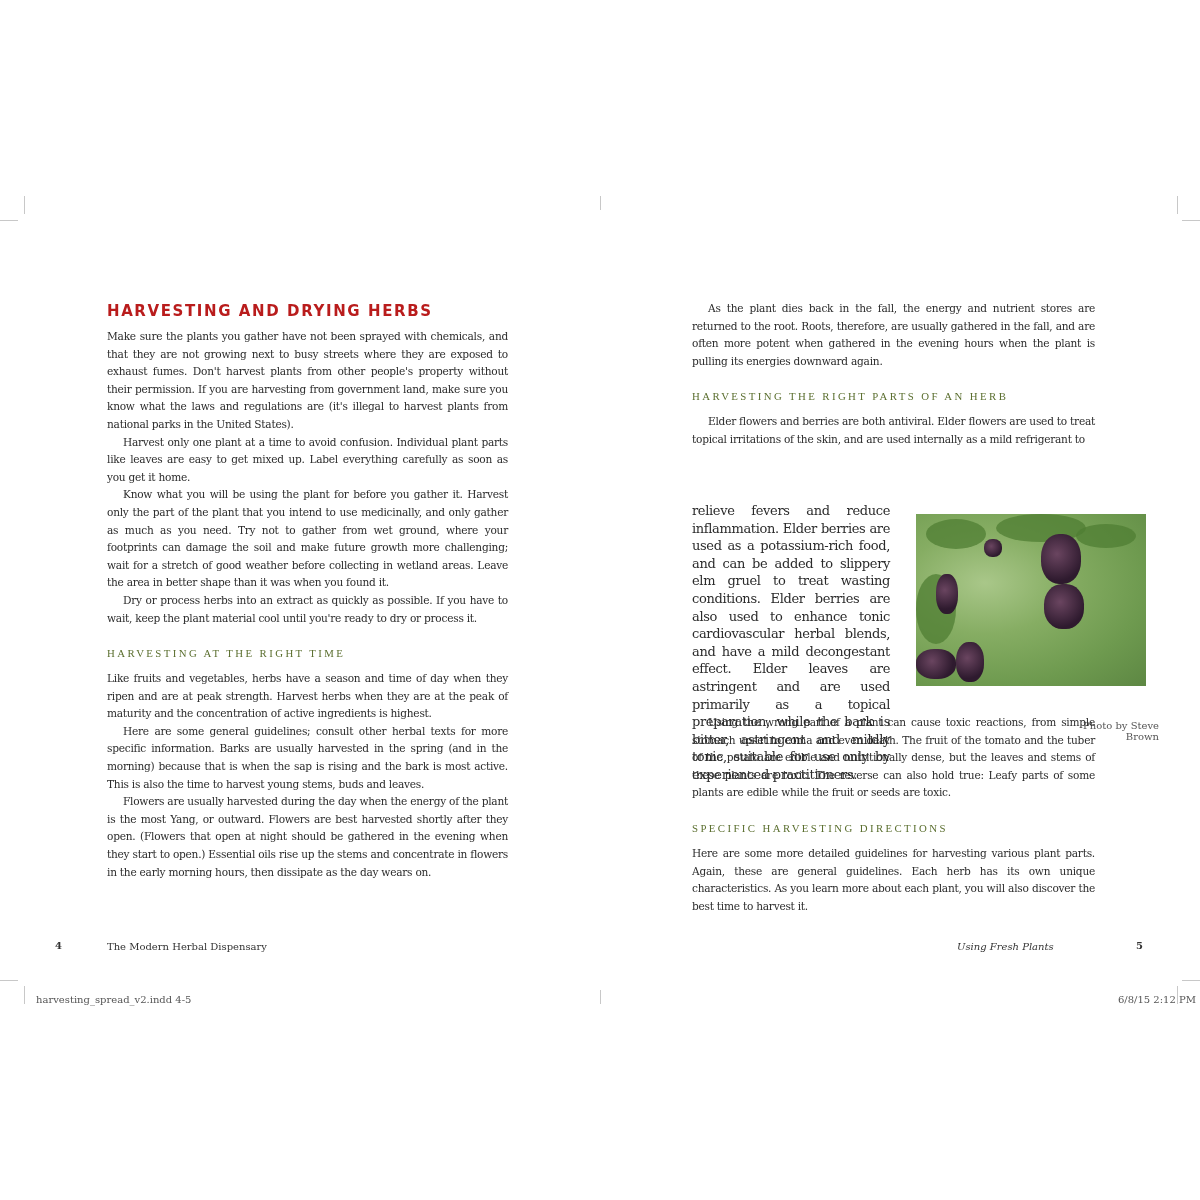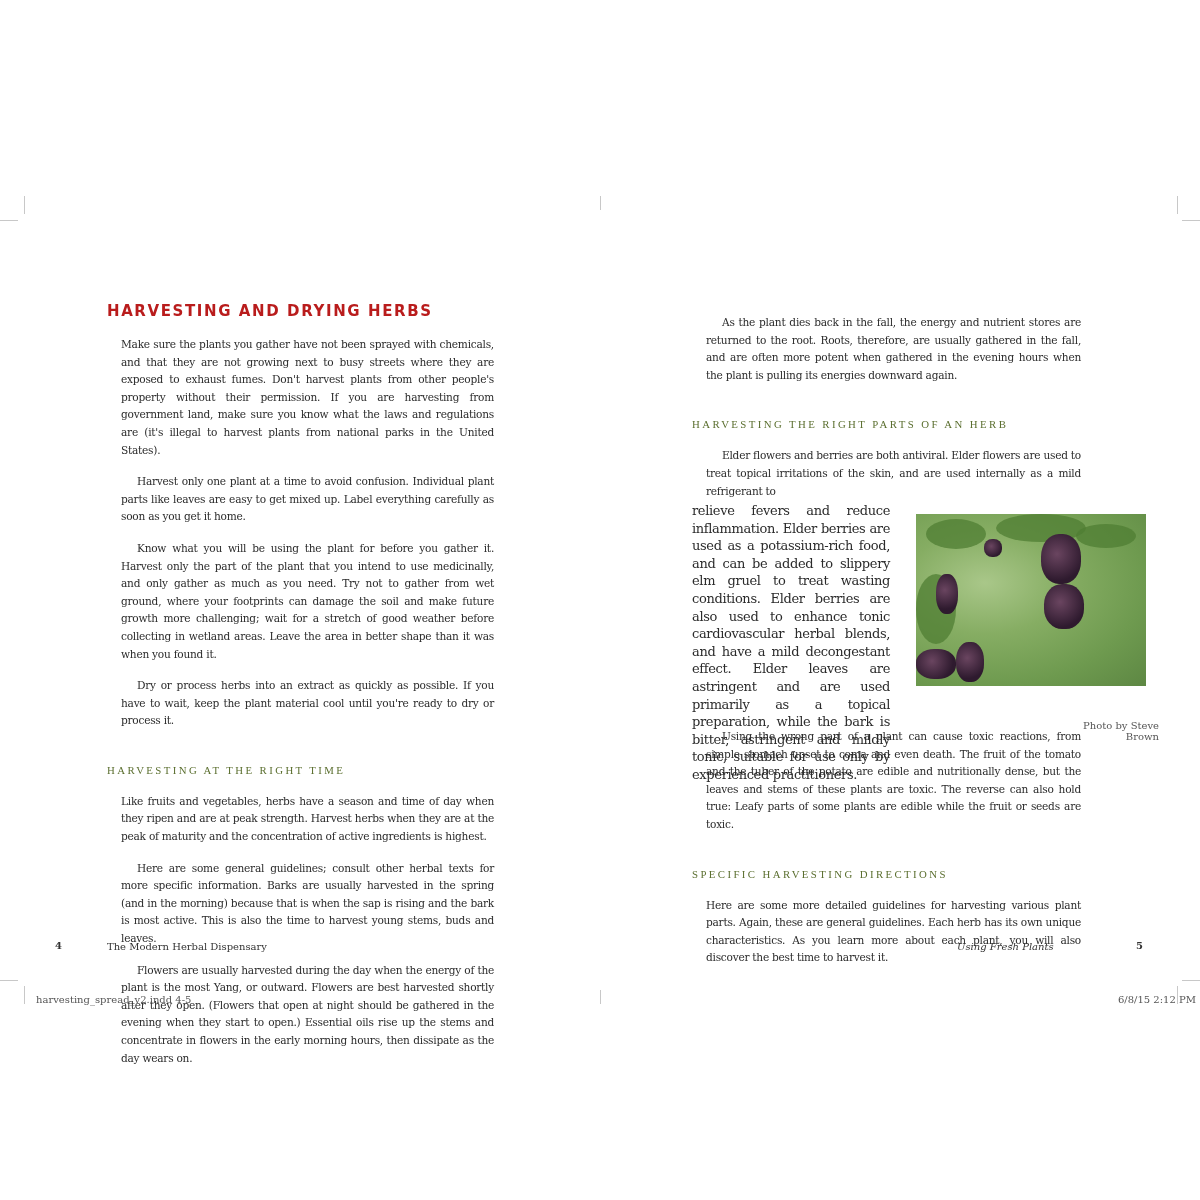--- a/index.html
+++ b/index.html
@@ -2,21 +2,21 @@
 <html><head>
 <meta charset="utf-8">
 <style>
   html, body { margin:0; padding:0; }
   body {
     width:1200px; height:1200px; background:#ffffff; position:relative; overflow:hidden;
     font-family:"DejaVu Serif", serif; color:#2b2b2b;
   }
   .crop { position:absolute; background:#c8c8c8; }
   .col { position:absolute; font-size:10.6px; line-height:17.6px; text-align:justify; letter-spacing:-0.25px; }
-  .col p { margin:14px; }
+  .col p { margin:0; }
   .col p.ind { text-indent:16px; }
   .h1 {
     font-family:"DejaVu Sans", sans-serif; font-weight:bold; color:#b91c1c;
     font-size:15px; letter-spacing:1.6px; margin:0 0 6px 0; line-height:22px;
   }
   .h2 {
     font-family:Liberation Serif, serif; color:#5a6e2e;
     font-size:10.8px; letter-spacing:2.4px; margin:0 0 8px 0; line-height:18px;
   }
   .gap { height:17px; }

